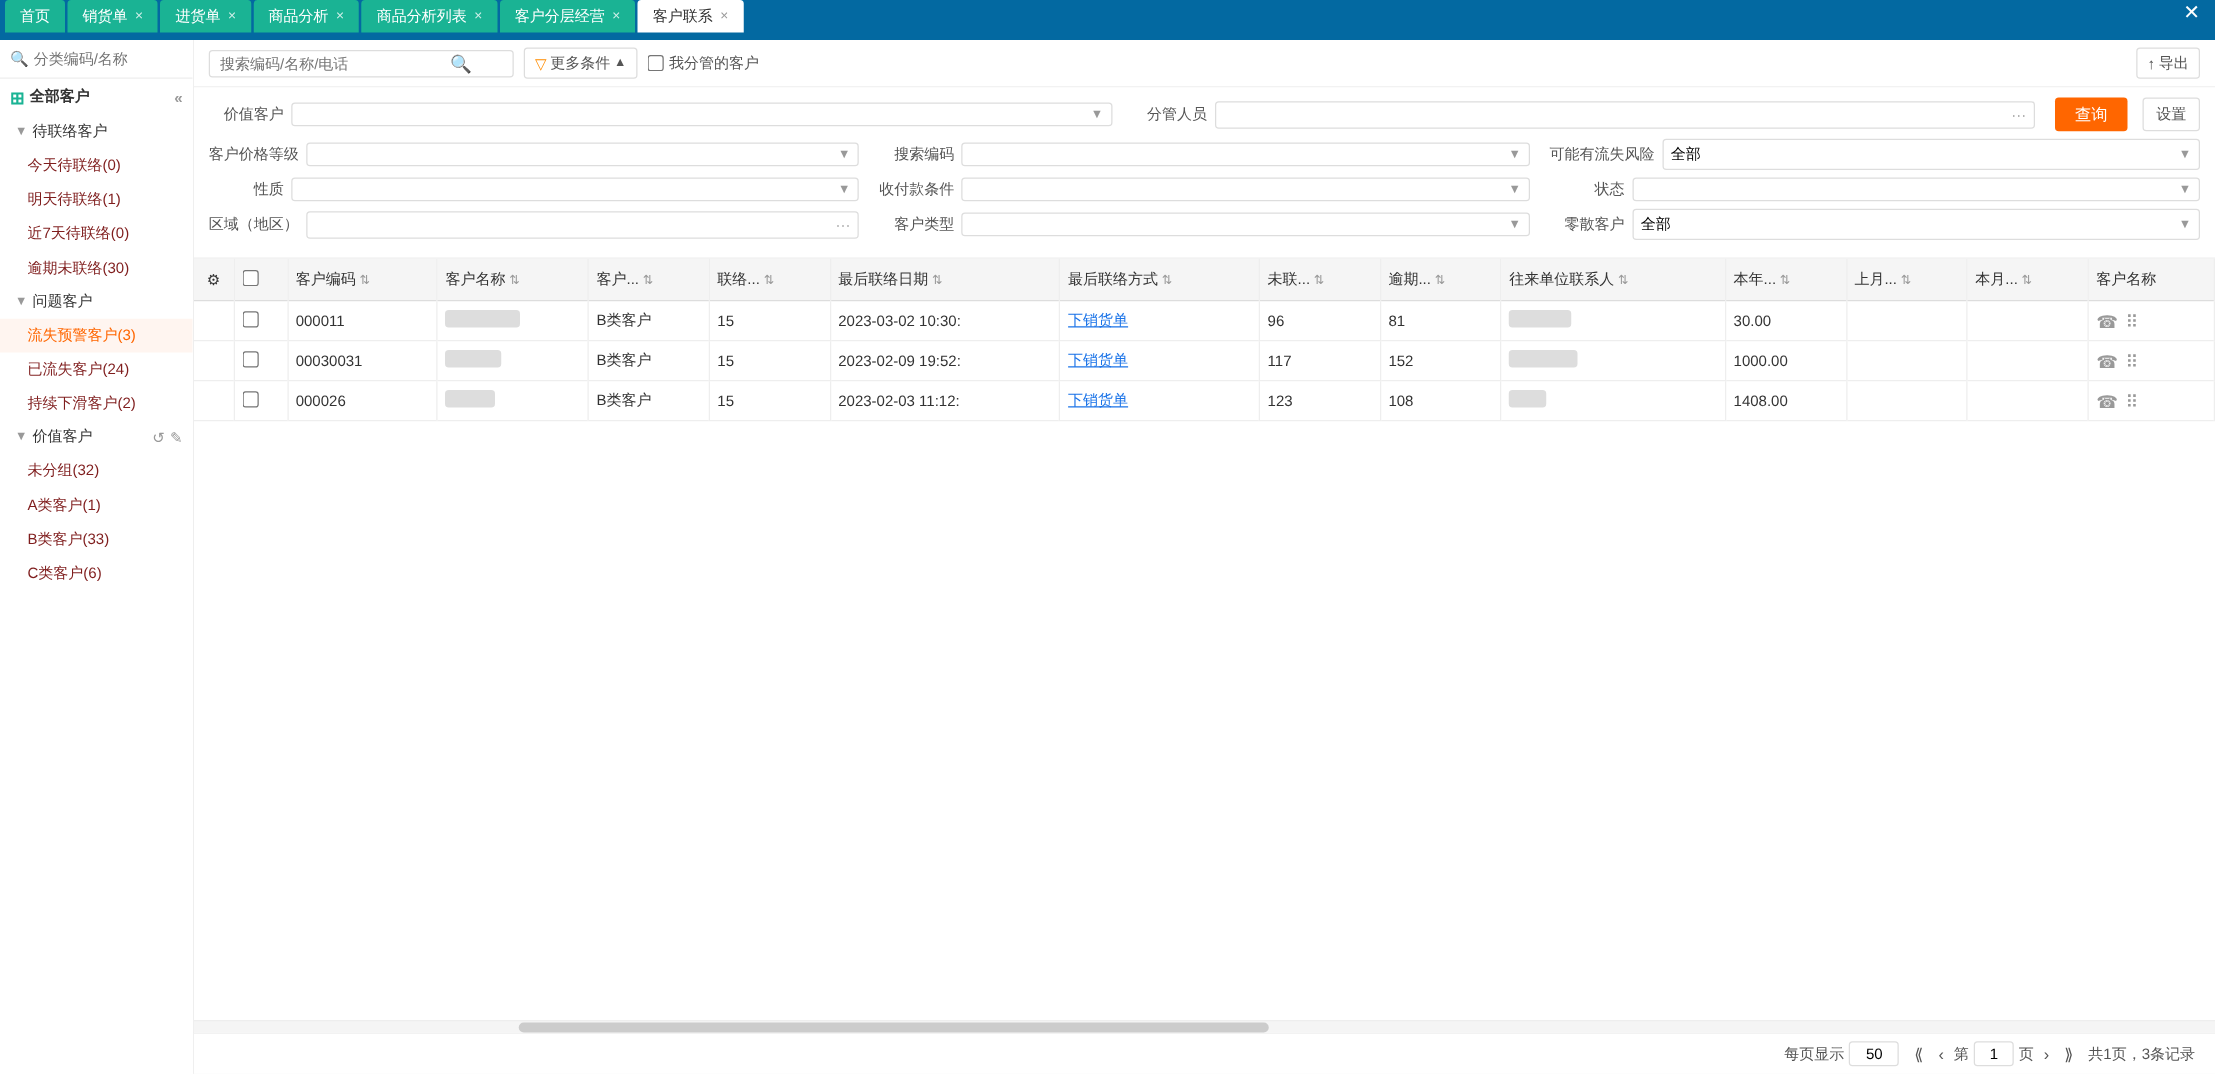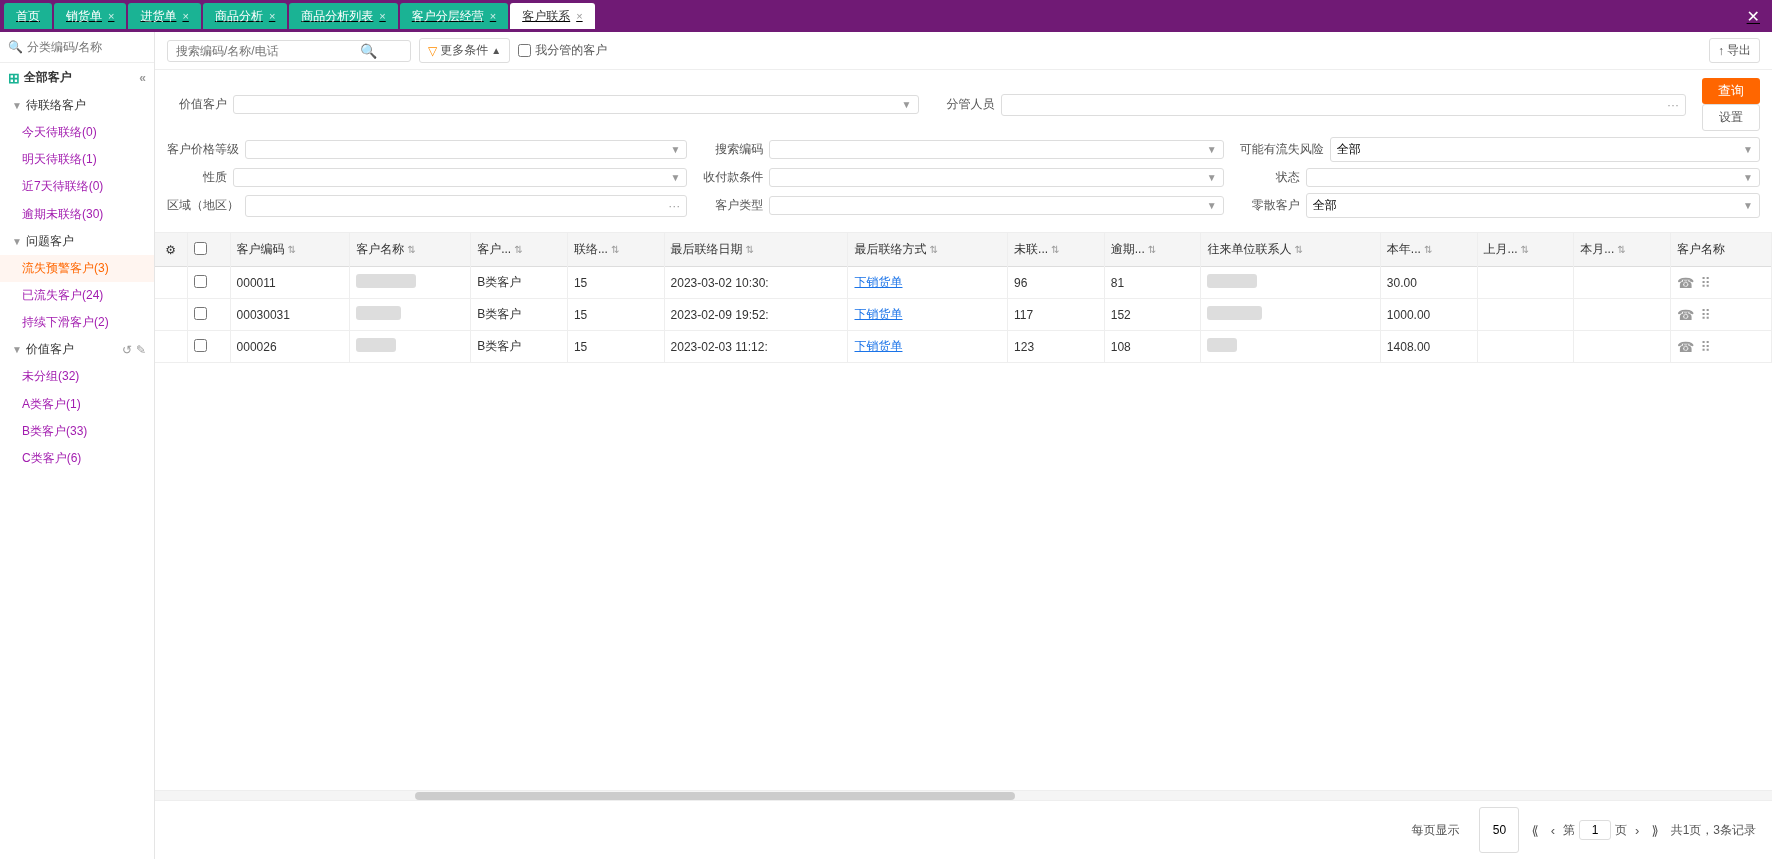--- a/index.html
+++ b/index.html
@@ -1,25 +1,23 @@
 <!DOCTYPE html>
 <html><head>
   <meta charset="utf-8">
   <style>
     * { box-sizing: border-box; margin: 0; padding: 0; font-family: 'Microsoft YaHei', Arial, sans-serif; font-size: 12px; }
     body { background: #f5f5f5; width: 1772px; height: 859px; overflow: hidden; }
 
     
     .tab-bar {
-      background: #701a75;
-      display: flex;
-      align-items: center;
+      background: #0369a1;
+      display: flex;
       height: 32px;
       padding: 0 4px;
-      text-decoration: underline;
     }
     .tab-item {
       display: flex;
       align-items: center;
       padding: 0 12px;
       height: 26px;
       background: #1ab394;
       color: #fff;
       cursor: pointer;
       border-radius: 3px 3px 0 0;
@@ -91,21 +89,21 @@
       align-items: center;
       padding: 5px 8px 5px 12px;
       color: #333;
       cursor: pointer;
       gap: 4px;
     }
     .sidebar-group-title .arrow { color: #999; font-size: 10px; }
 
     .sidebar-item {
       padding: 4px 8px 4px 22px;
-      color: #a21caf;
+      color: #7f1d1d;
       cursor: pointer;
       line-height: 1.6;
     }
     .sidebar-item.active {
       color: #ff6600;
       background: #fff5f0;
     }
 
     .tooltip-box {
       position: absolute;
@@ -253,22 +251,22 @@
       background: #fff;
       color: #555;
       border: 1px solid #ddd;
       border-radius: 3px;
       padding: 4px 10px;
       cursor: pointer;
       font-size: 12px;
     }
     .form-actions {
       display: flex;
-      flex-direction: column;
-      gap: 0;
+      flex-direction: row;
+      gap: 12px;
       margin-left: auto;
     }
 
     
     .table-area {
       flex: 1;
       overflow: auto;
     }
     table {
       width: 100%;
@@ -336,26 +334,26 @@
       justify-content: flex-end;
       padding: 6px 16px;
       border-top: 1px solid #eee;
       background: #fff;
       gap: 8px;
       color: #555;
     }
     .page-size-select {
       display: flex;
       align-items: center;
-      gap: 20px;
+      gap: 4px;
     }
     .page-size-input {
       border: 1px solid #ddd;
       border-radius: 3px;
-      padding: 15px 6px;
+      padding: 2px 6px;
       width: 40px;
       font-size: 12px;
       text-align: center;
     }
     .page-nav {
       display: flex;
       align-items: center;
       gap: 4px;
     }
     .page-nav button {

